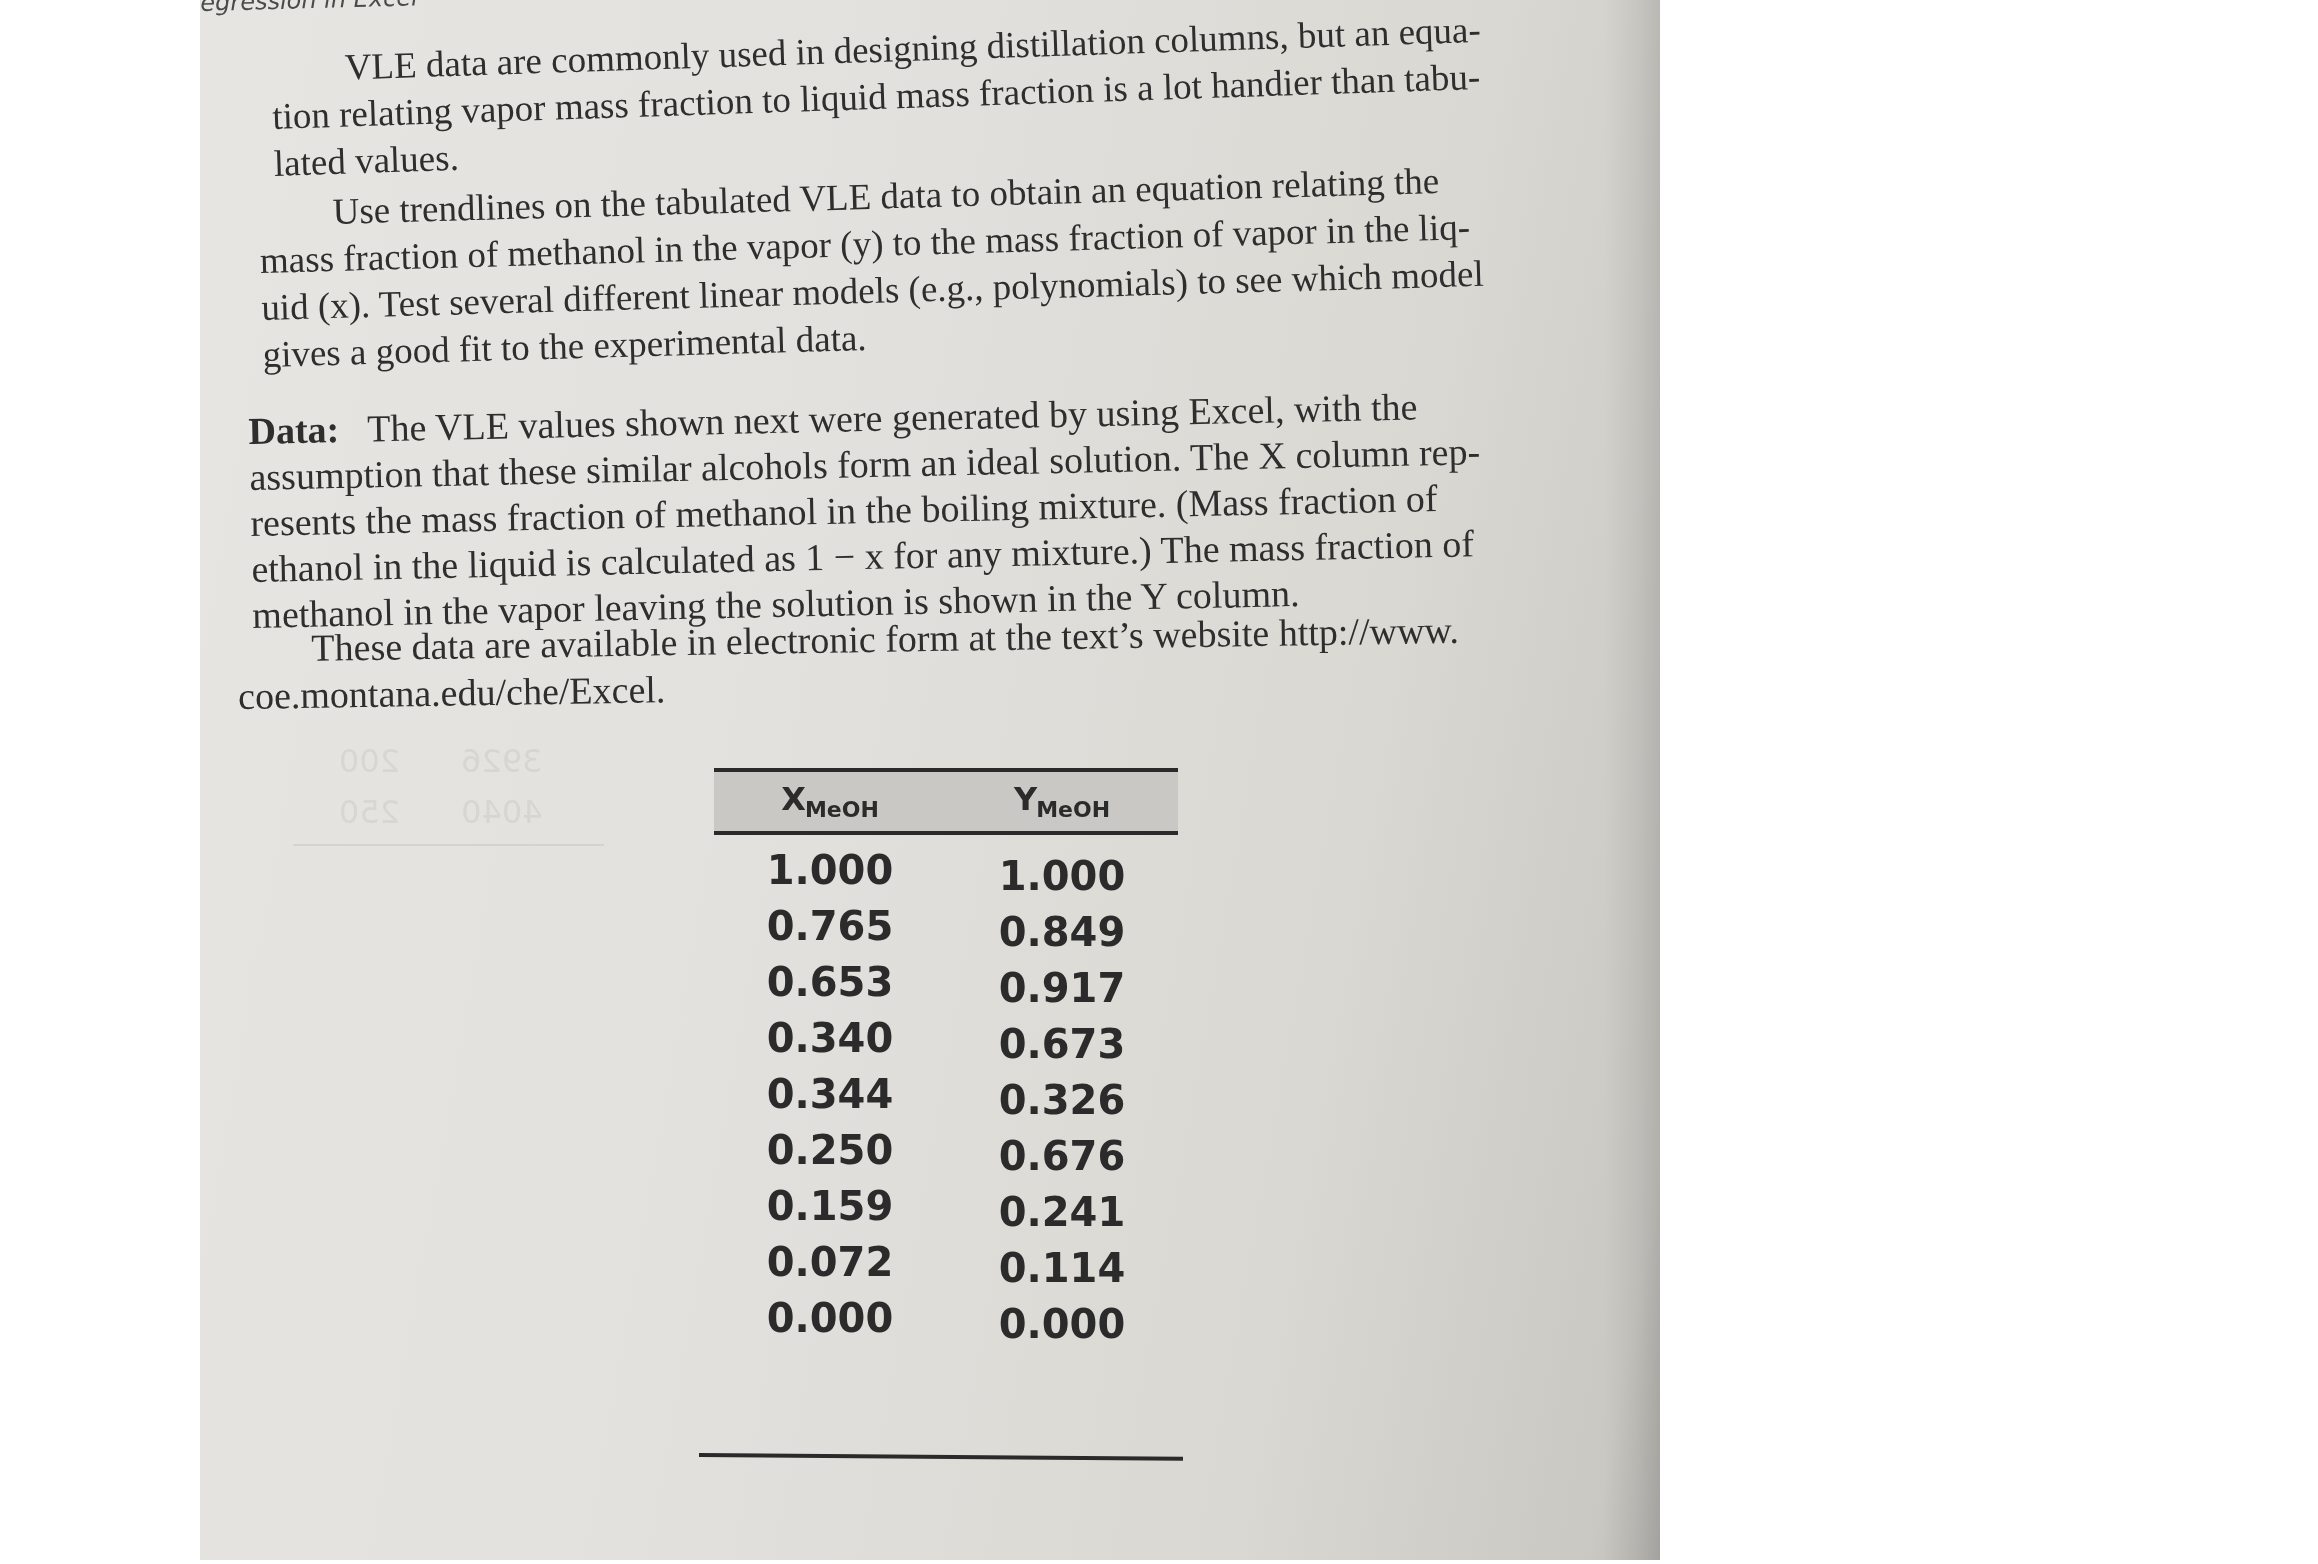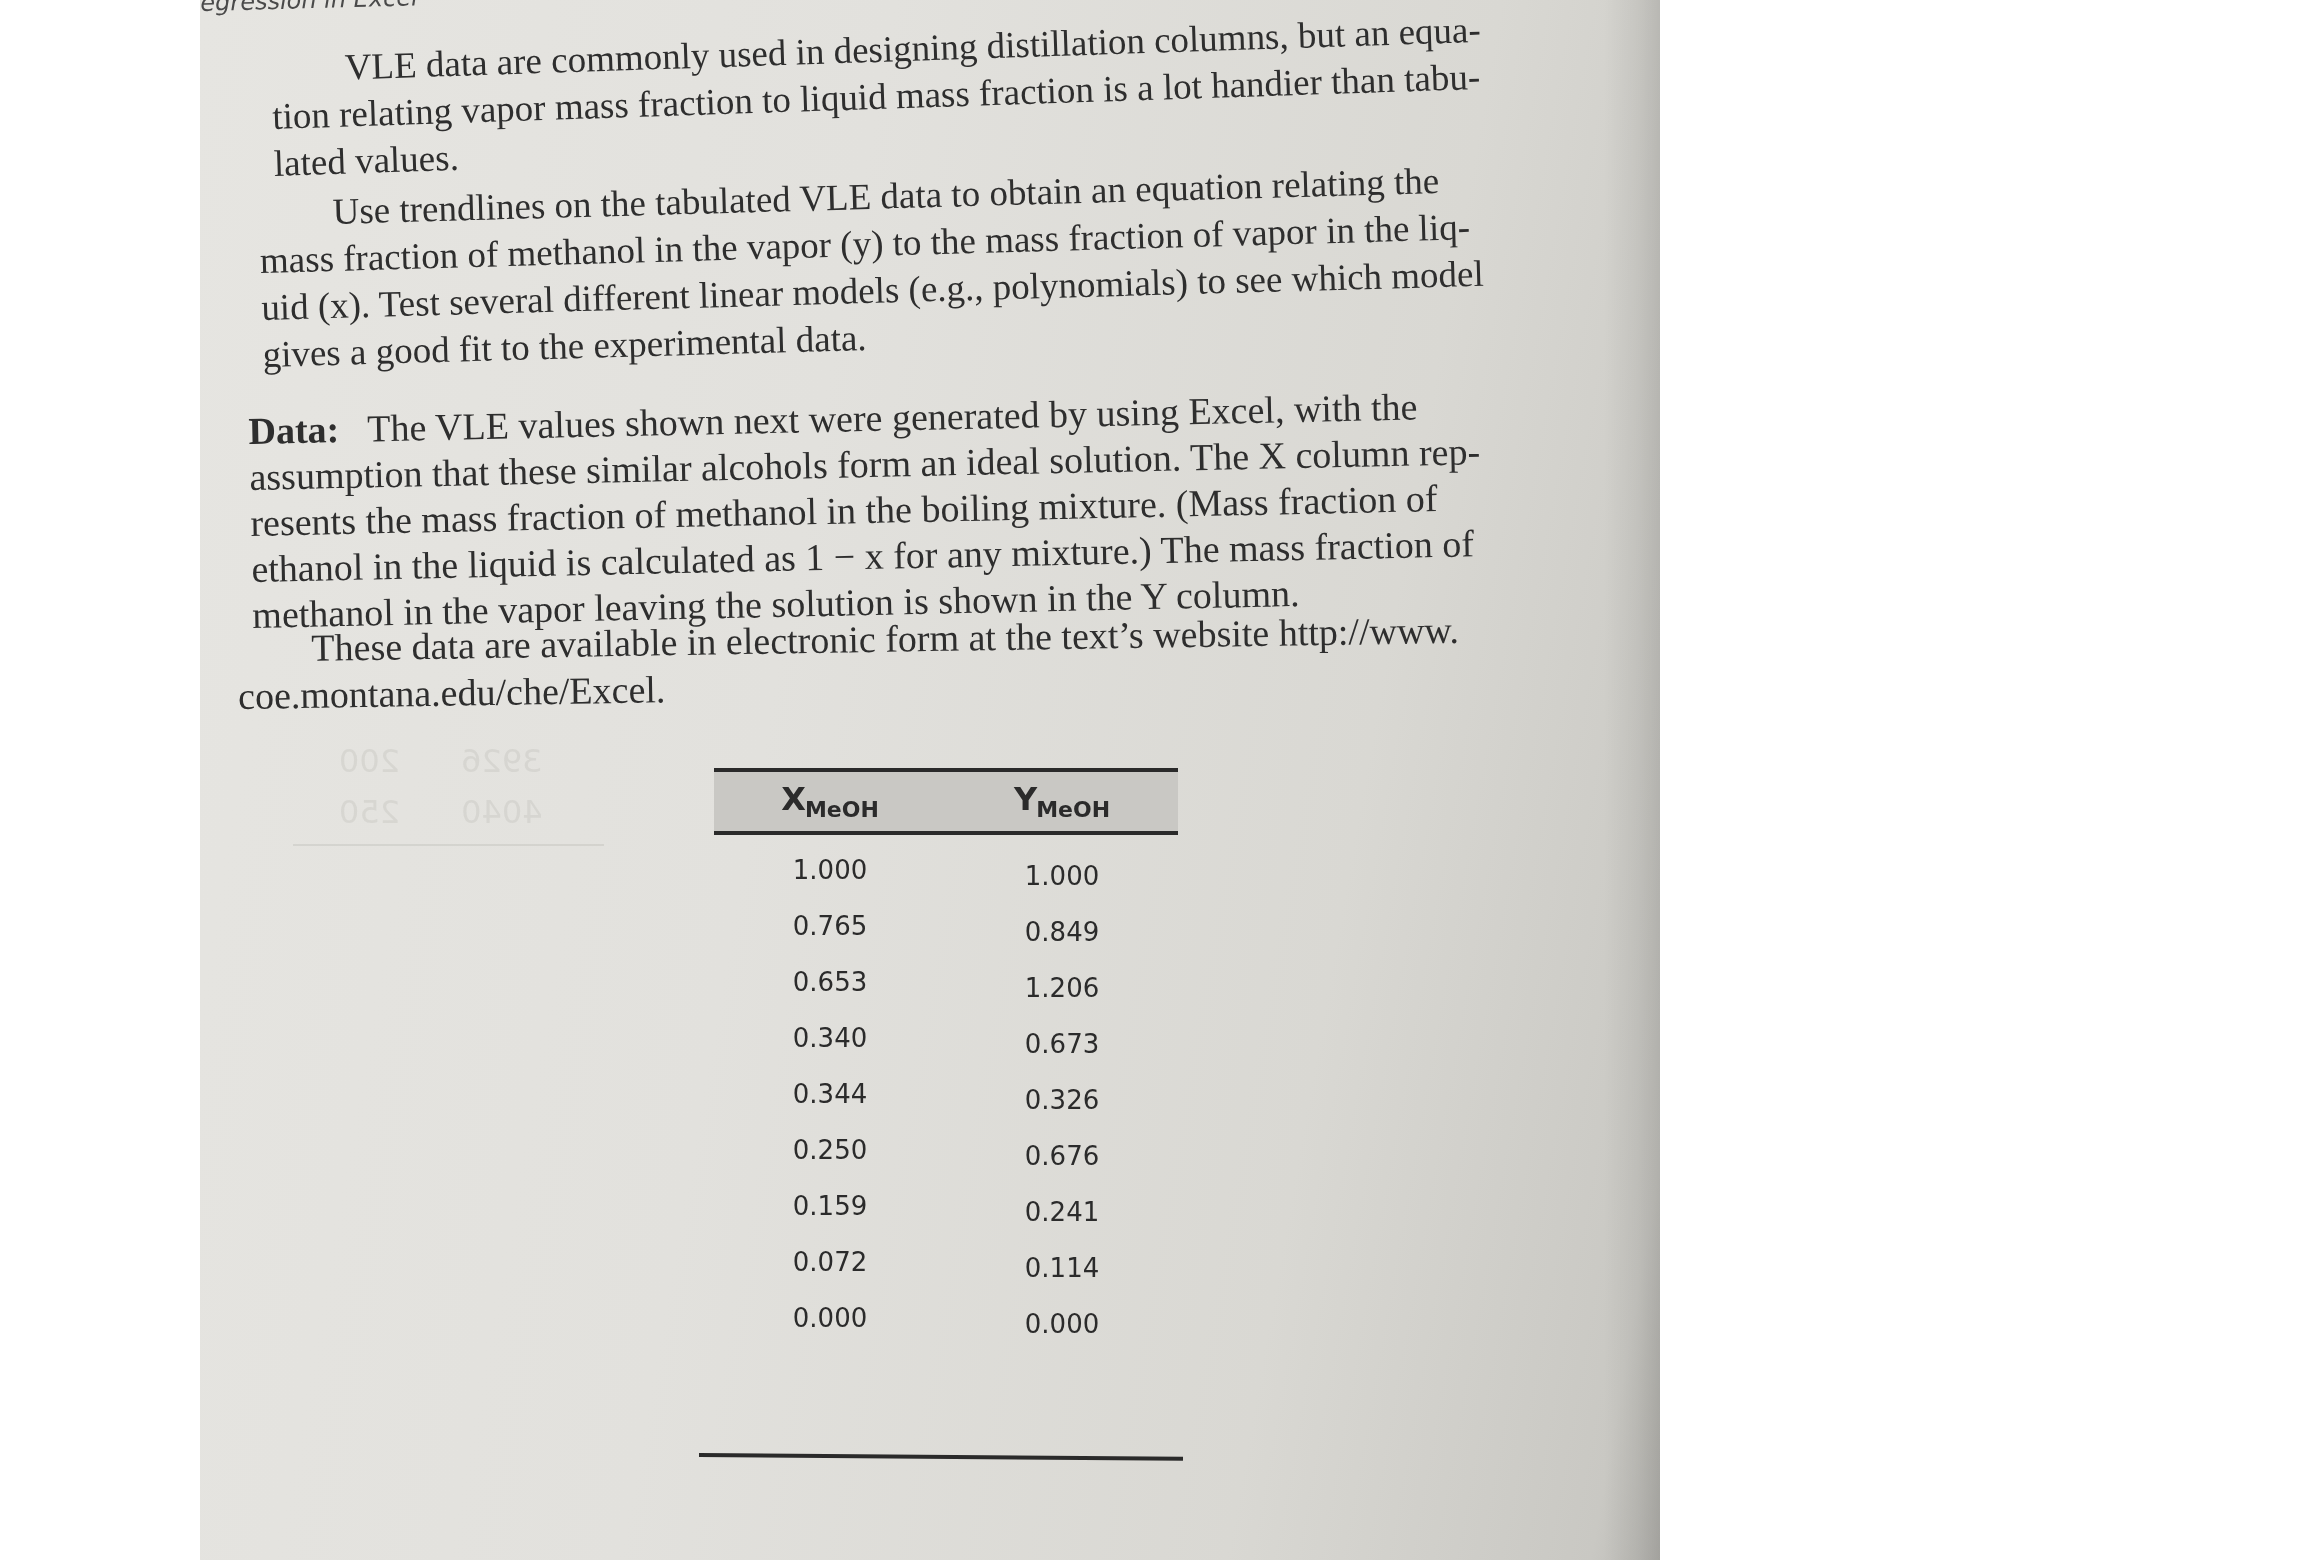--- a/index.html
+++ b/index.html
@@ -106,22 +106,22 @@
     }
     .vle-body { padding-top: 7.4px; }
     .vle-row {
       display: flex;
       height: 56px;
       align-items: center;
     }
     .vle-row .cell {
       width: 232px;
       text-align: center;
-      font-size: 26px;
-      font-weight: normal;
+      font-size: 40px;
+      font-weight: bold;
     }
     .vle-row .cell.y { padding-top: 11px; }
     .vle-bottom-rule {
       position: absolute;
       left: -15px;
       top: 685px;
       width: 484px;
       height: 3.7px;
       background: #2a2a2a;
       transform: rotate(0.45deg);
@@ -174,21 +174,21 @@
       <div class="vle-row">
           <div class="cell">1.000</div>
           <div class="cell y">1.000</div>
         </div>
       <div class="vle-row">
           <div class="cell">0.765</div>
           <div class="cell y">0.849</div>
         </div>
       <div class="vle-row">
           <div class="cell">0.653</div>
-          <div class="cell y">1.206</div>
+          <div class="cell y">0.917</div>
         </div>
       <div class="vle-row">
           <div class="cell">0.340</div>
           <div class="cell y">0.673</div>
         </div>
       <div class="vle-row">
           <div class="cell">0.344</div>
           <div class="cell y">0.326</div>
         </div>
       <div class="vle-row">

